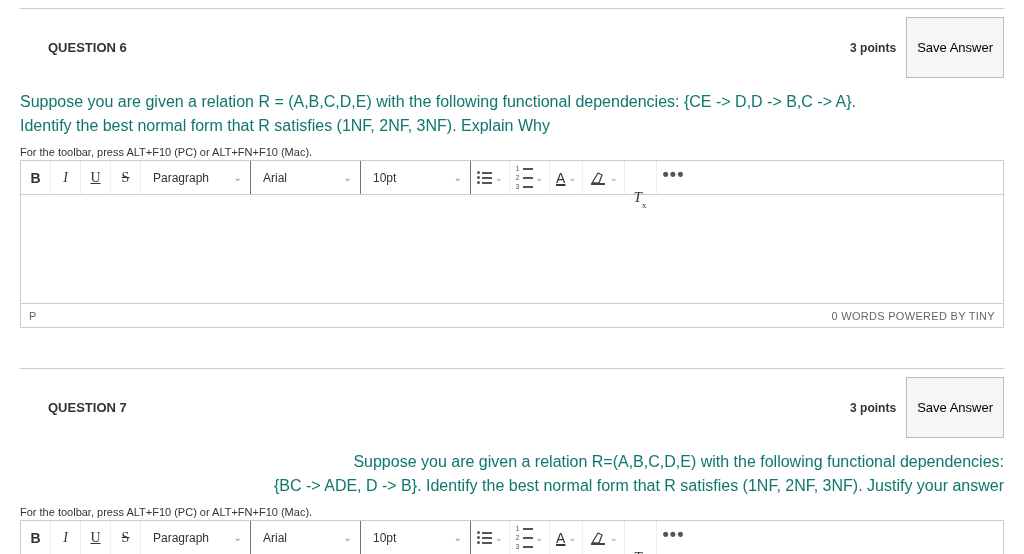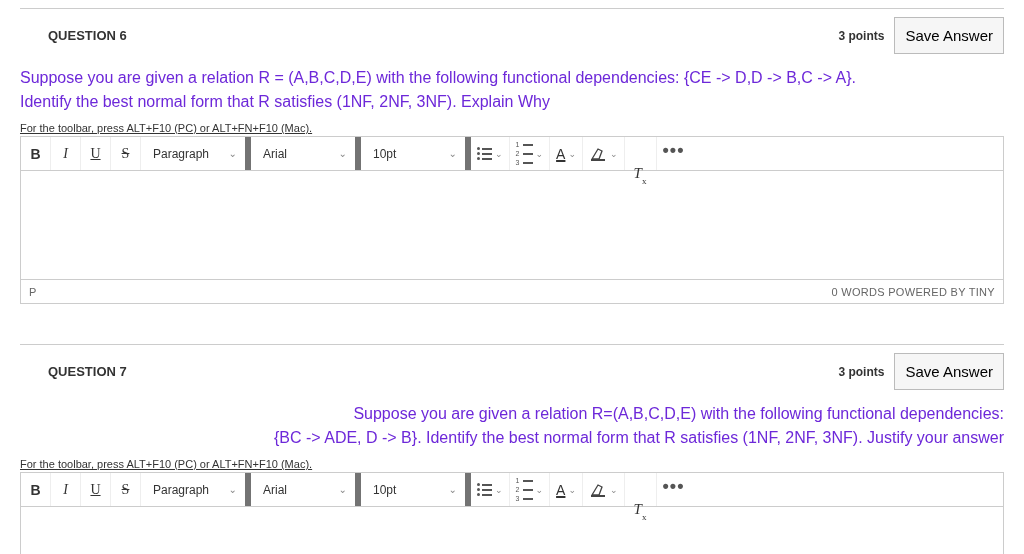--- a/index.html
+++ b/index.html
@@ -29,35 +29,34 @@
   }
   .points-area {
     display: flex;
     align-items: center;
     gap: 10px;
   }
   .points-text { font-weight: bold; font-size: 12px; }
   .save-btn {
     border: 1px solid #bbb;
     background: #f6f6f6;
-    font-size: 15px;
-    padding: 9px 10px;
+    font-size: 13px;
+    padding: 22px 10px;
     cursor: pointer;
   }
   .question-body {
     font-size: 16px;
     line-height: 1.5;
-    color: #6d28d9;
+    color: #0f766e;
     margin-bottom: 8px;
   }
   .toolbar-hint {
     font-size: 11px;
     color: #333;
     margin-bottom: 2px;
-    text-decoration: underline;
   }
   .editor {
     border: 1px solid #ccc;
   }
   .toolbar {
     display: flex;
     align-items: stretch;
     border-bottom: 1px solid #ccc;
     height: 34px;
     background: #fff;
@@ -76,21 +75,21 @@
     color: #333;
   }
   .tool-btn.bold { font-weight: bold; font-family: Arial; }
   .tool-btn.italic { font-style: italic; }
   .tool-btn.underline { text-decoration: underline; }
   .tool-btn.strike { text-decoration: line-through; }
   .tool-select {
     display: flex;
     align-items: center;
     padding: 0 8px 0 12px;
-    border-right: 6px solid #737373;
+    border-right: 1px solid #737373;
     font-size: 12px;
     gap: 18px;
     cursor: pointer;
     min-width: 80px;
     justify-content: space-between;
   }
   .tool-select.wide { min-width: 110px; }
   .chev {
     font-size: 10px;
     color: #888;

